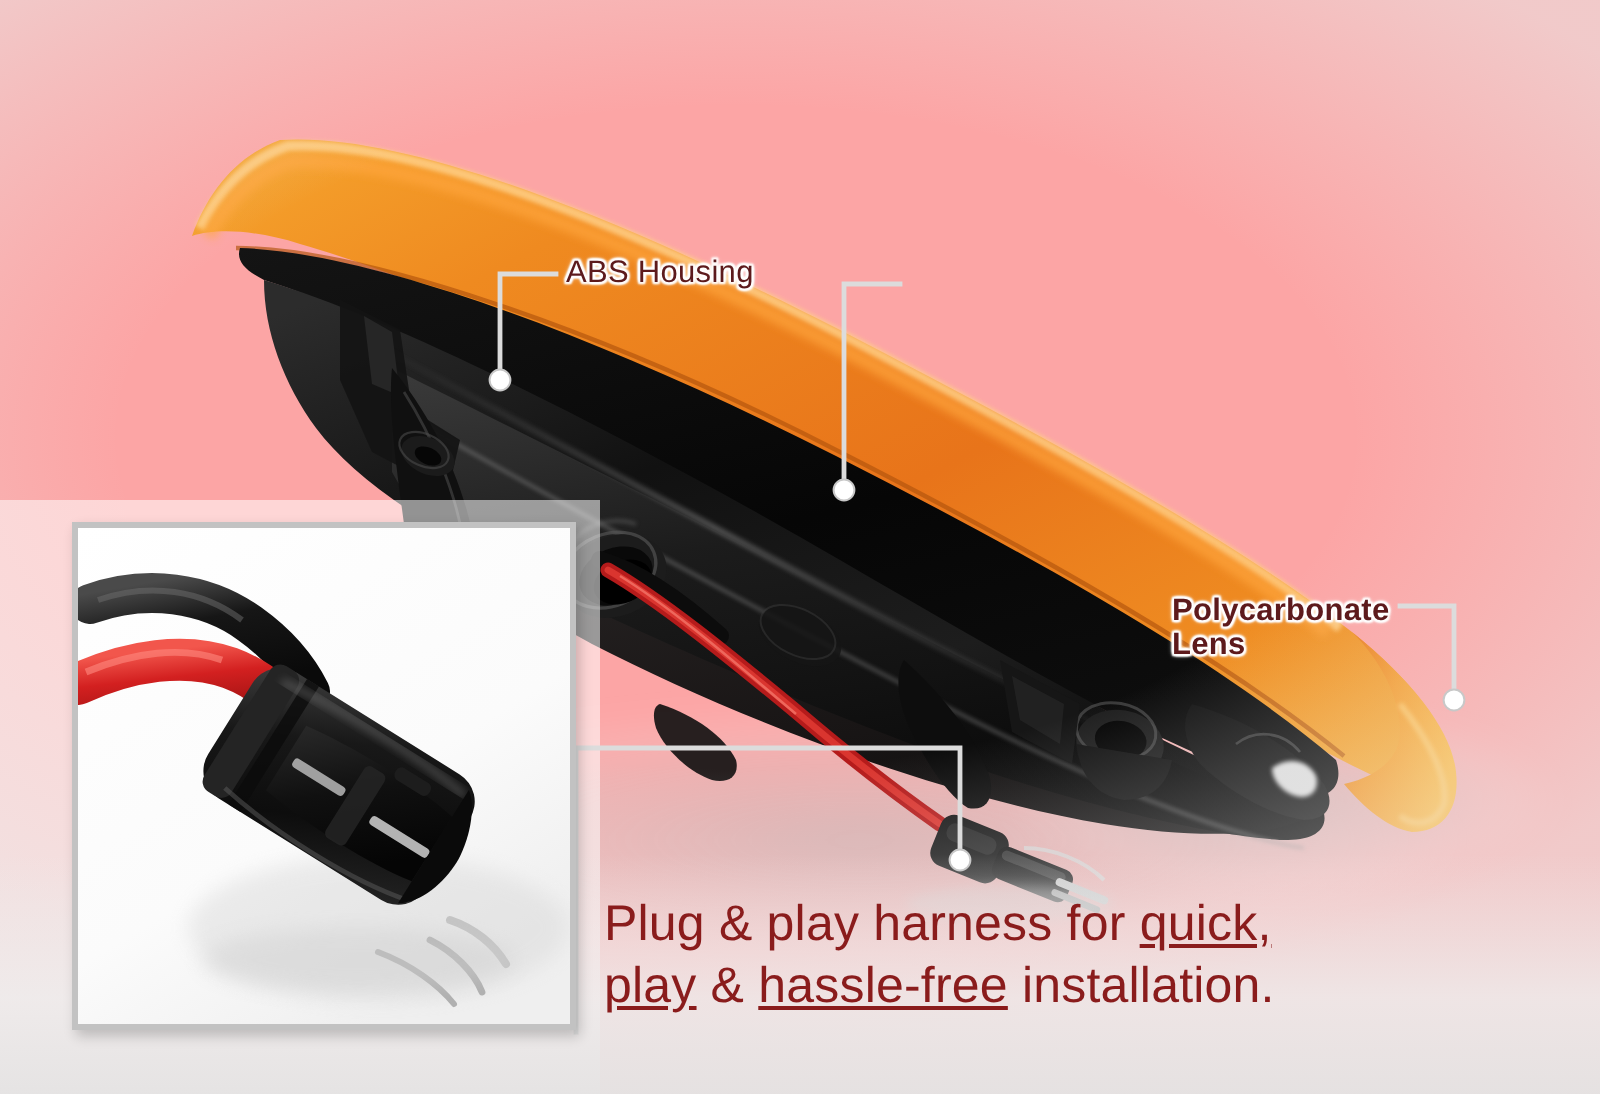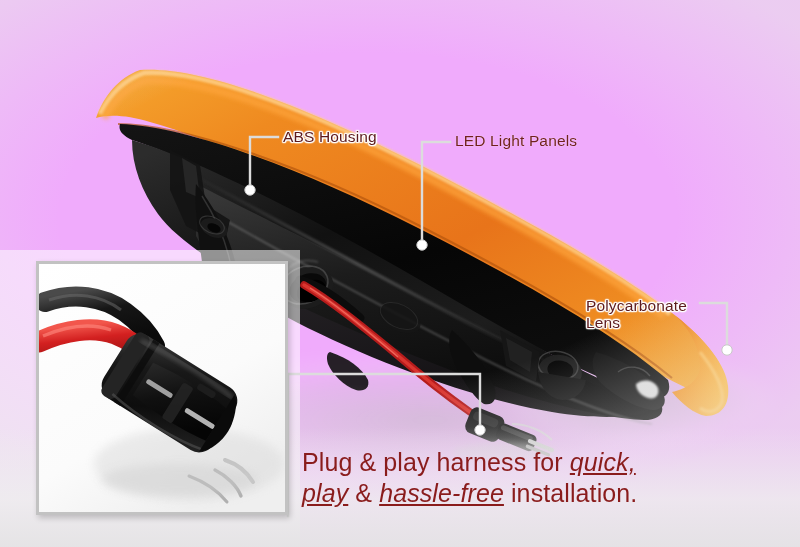--- a/index.html
+++ b/index.html
@@ -2,21 +2,21 @@
 <html><head>
 <meta charset="utf-8">
 <style>
   html,body{margin:0;padding:0;}
   body{
     width:800px;height:547px;overflow:hidden;
     background:#ffffff;
     font-family:"Liberation Sans", sans-serif;
     position:relative;
   }
-  #stage{position:absolute;left:0;top:0;width:800px;height:547px;overflow:hidden;background:#f0abfc;}
+  #stage{position:absolute;left:0;top:0;width:800px;height:547px;overflow:hidden;background:#fca5a5;}
 
   
   .bg-vignette{
     position:absolute;left:0;top:0;width:800px;height:547px;
     background:
       radial-gradient(ellipse 70% 55% at 46% 40%, rgba(245,245,245,0) 55%, rgba(232,232,232,.55) 100%);
     pointer-events:none;
   }
   .bg-floor{
     position:absolute;left:0;bottom:0;width:800px;height:120px;
@@ -63,21 +63,20 @@
   
   #caption{
     position:absolute;left:302px;top:447px;width:400px;
     font-size:25px;
     line-height:1.22;
     color:#8a1c1c;
     letter-spacing:.1px;
     white-space:pre-wrap;
   }
   #caption .em{
-    font-style:italic;
     text-decoration:underline;
     text-underline-offset:2px;
   }
 </style>
 </head>
 <body>
 
 <div id="stage">
 
   <svg id="product" viewBox="0 0 800 547" preserveAspectRatio="none" aria-hidden="true">
@@ -277,23 +276,22 @@
     <g fill="#ffffff" stroke="#c8c8c8" stroke-width="1">
       <circle cx="250" cy="190" r="5.2"></circle>
       <circle cx="422" cy="245" r="5.2"></circle>
       <circle cx="727" cy="350" r="5.2"></circle>
       <circle cx="480" cy="430" r="5.2"></circle>
     </g>
   </svg>
 
   <div class="callout-label on-dark" style="left:283px;top:128px;">ABS Housing</div>
 
-  <div class="callout-label plain" style="left:455px;top:132px;">LED Light Panels</div>
-
-  <div class="callout-label on-dark" style="left:586px;top:297px;">Polycarbonate
+
+  <div class="callout-label on-dark" style="left:586px;top:297px;font-weight:bold;">Polycarbonate
 Lens</div>
 
   <div id="inset">
     <svg width="246" height="248" viewBox="0 0 246 248" aria-hidden="true">
       <defs>
         <linearGradient id="insetBg" x1="0" y1="0" x2="0.6" y2="1">
           <stop offset="0%" stop-color="#ffffff"></stop>
           <stop offset="65%" stop-color="#fbfbfb"></stop>
           <stop offset="100%" stop-color="#efefef"></stop>
         </linearGradient>

